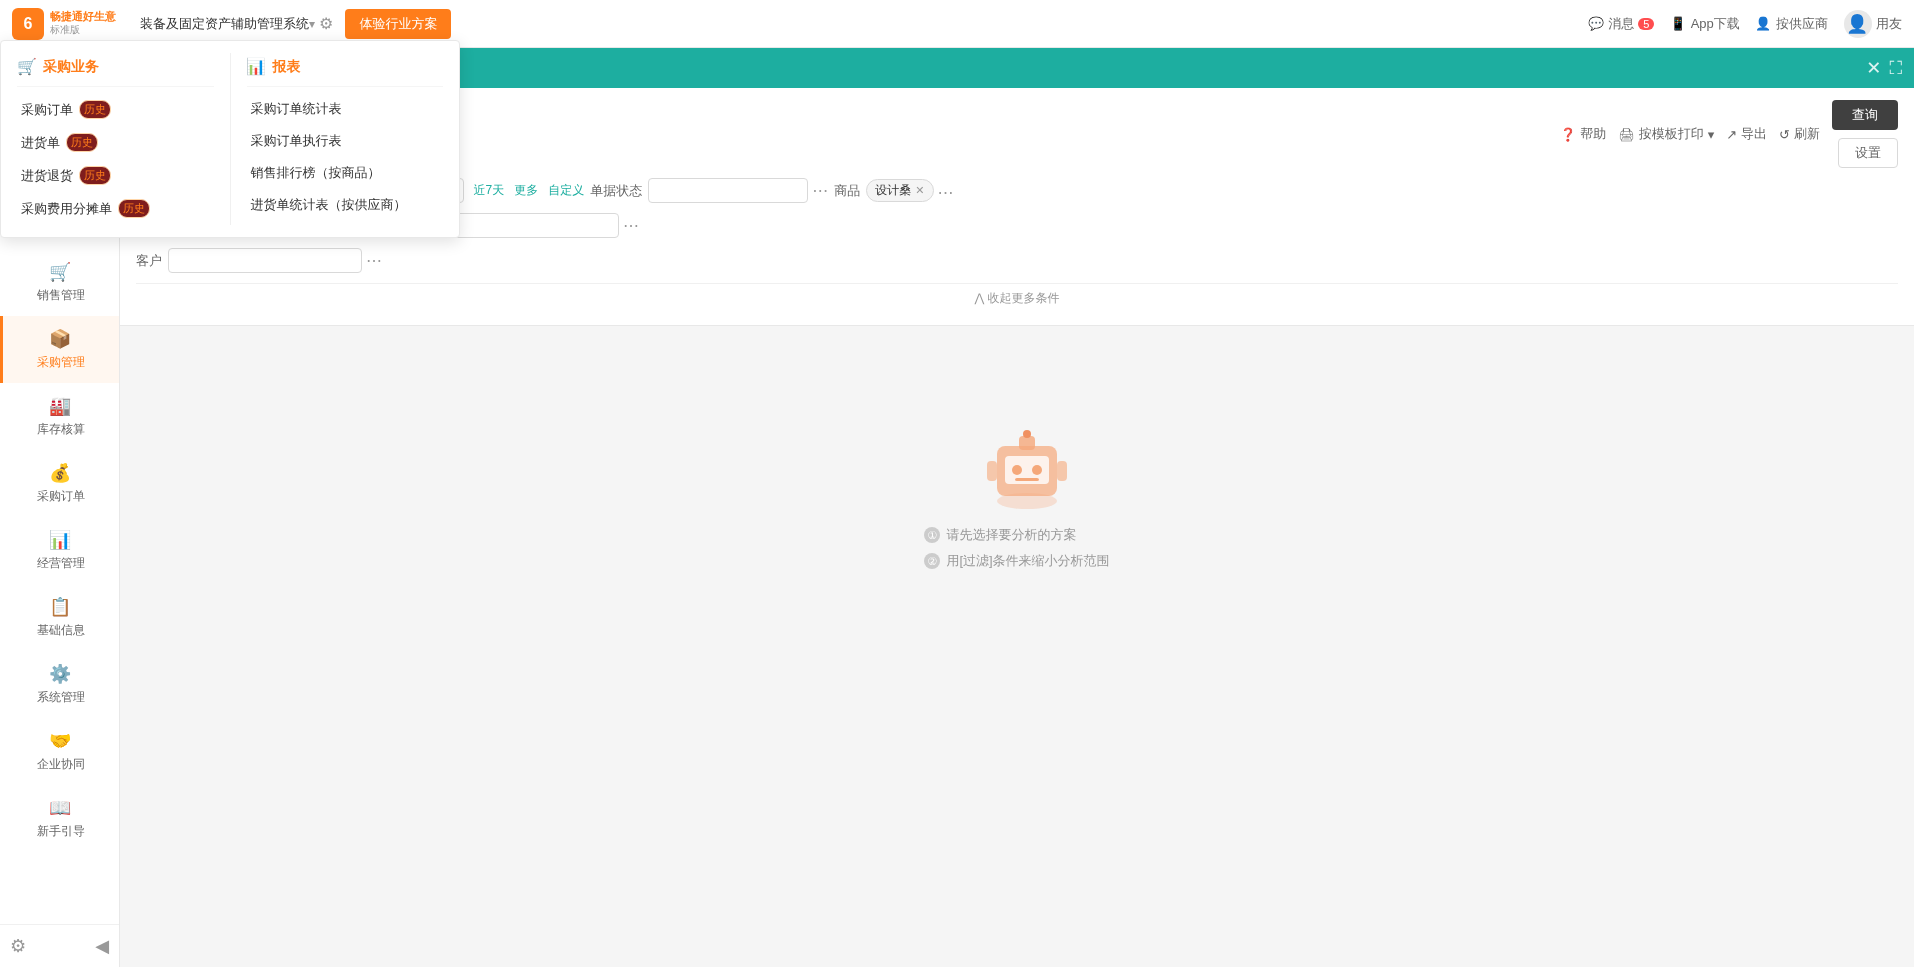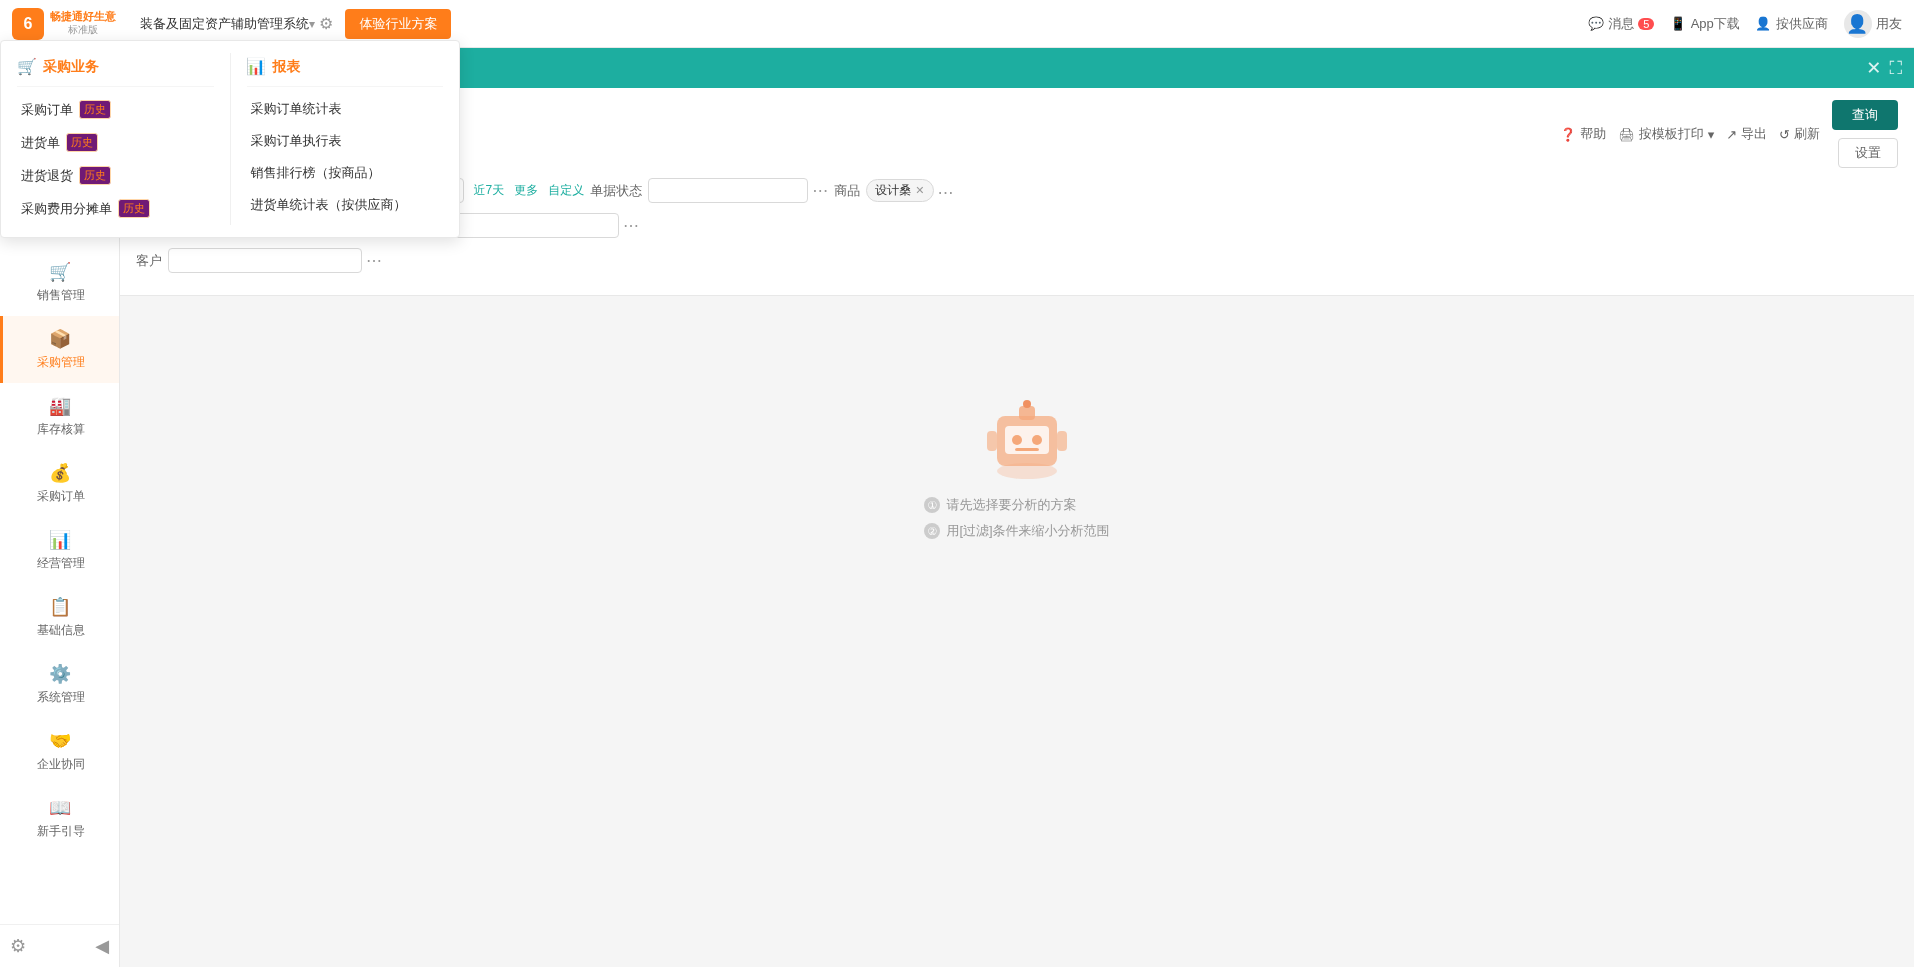--- a/index.html
+++ b/index.html
@@ -14,21 +14,21 @@
     .logo-area {
       width: 120px; display: flex; align-items: center; gap: 6px;
       color: #ff7d1a; font-size: 12px; font-weight: bold;
     }
     .logo-icon {
       width: 32px; height: 32px; background: #ff7d1a; border-radius: 6px;
       display: flex; align-items: center; justify-content: center;
       color: white; font-size: 16px;
     }
     .logo-text { line-height: 1.2; font-size: 11px; color: #ff7d1a; }
-    .logo-sub { font-size: 10px; color: #999; font-weight: normal; text-align: center; }
+    .logo-sub { font-size: 10px; color: #999; font-weight: normal; }
     .header-sys-title {
       display: flex; align-items: center; margin-left: 8px;
       color: #333; font-size: 13px;
     }
     .header-sys-title .arrow { color: #999; font-size: 12px; }
     .header-gear { color: #999; font-size: 16px; cursor: pointer; margin-left: 4px; }
     .header-industry-btn {
       background: #ff7d1a; color: white; border: none;
       padding: 6px 14px; border-radius: 4px; font-size: 13px;
       cursor: pointer; margin-left: 12px;
@@ -102,21 +102,21 @@
     .filter-section {
       background: #fff; padding: 12px 16px; margin: 0;
       border-bottom: 1px solid #e8e8e8;
     }
     .filter-toolbar {
       display: flex; align-items: center; justify-content: flex-end;
       gap: 12px; margin-bottom: 10px; font-size: 13px; color: #666;
     }
     .filter-toolbar-item { display: flex; align-items: center; gap: 4px; cursor: pointer; }
     .btn-query {
-      background: #0f766e; color: white; border: none;
+      background: #404040; color: white; border: none;
       padding: 6px 20px; border-radius: 4px; font-size: 13px; cursor: pointer;
     }
     .btn-setting {
       background: #fff; color: #666; border: 1px solid #d9d9d9;
       padding: 5px 16px; border-radius: 4px; font-size: 13px; cursor: pointer;
       margin-top: 4px;
     }
     .filter-row {
       display: flex; align-items: center; gap: 6px; margin-bottom: 10px;
       flex-wrap: wrap;
@@ -186,22 +186,22 @@
       color: #ff7d1a; font-size: 14px; font-weight: bold;
       padding: 4px 0 10px 0; border-bottom: 1px solid #f5f5f5; margin-bottom: 6px;
     }
     .dropdown-col-header .col-icon { font-size: 16px; }
     .dropdown-menu-item {
       display: flex; align-items: center; gap: 6px;
       padding: 7px 4px; color: #333; font-size: 13px;
       cursor: pointer; border-radius: 3px;
     }
     .history-tag {
-      background: #701a75; color: #ff7d1a; border: 1px solid #ffd6a8;
-      border-radius: 3px; padding: 1px 4px; font-size: 11px;
+      background: #7f1d1d; color: #ff7d1a; border: 1px solid #ffd6a8;
+      border-radius: 9px; padding: 1px 4px; font-size: 11px;
     }
   </style>
 </head>
 <body>
 
 <div class="top-header">
   <div class="logo-area">
     <div class="logo-icon">
       <span>6</span>
     </div>
@@ -398,20 +398,24 @@
         <div class="filter-row">
           <div class="filter-item">
             <label>客户</label>
             <div style="display:flex; align-items:center; gap:4px;">
               <input class="filter-input" type="text" style="min-width: 160px;">
               <span class="filter-dots">⋯</span>
             </div>
           </div>
         </div>
 
+        <div class="collapse-bar">
+          <span>⋀</span>
+          <span>收起更多条件</span>
+        </div>
       </div>
 
       <div class="empty-state">
         <div class="empty-icon">
           
           <svg viewBox="0 0 120 120" width="120" height="120" xmlns="http://www.w3.org/2000/svg">
             <ellipse cx="60" cy="95" rx="30" ry="8" fill="#f5c8b0" opacity="0.5"></ellipse>
             <rect x="30" y="40" width="60" height="50" rx="8" fill="#f5a87a" opacity="0.7"></rect>
             <rect x="38" y="50" width="44" height="28" rx="4" fill="#fff" opacity="0.8"></rect>
             <circle cx="50" cy="64" r="5" fill="#f5a87a"></circle>

